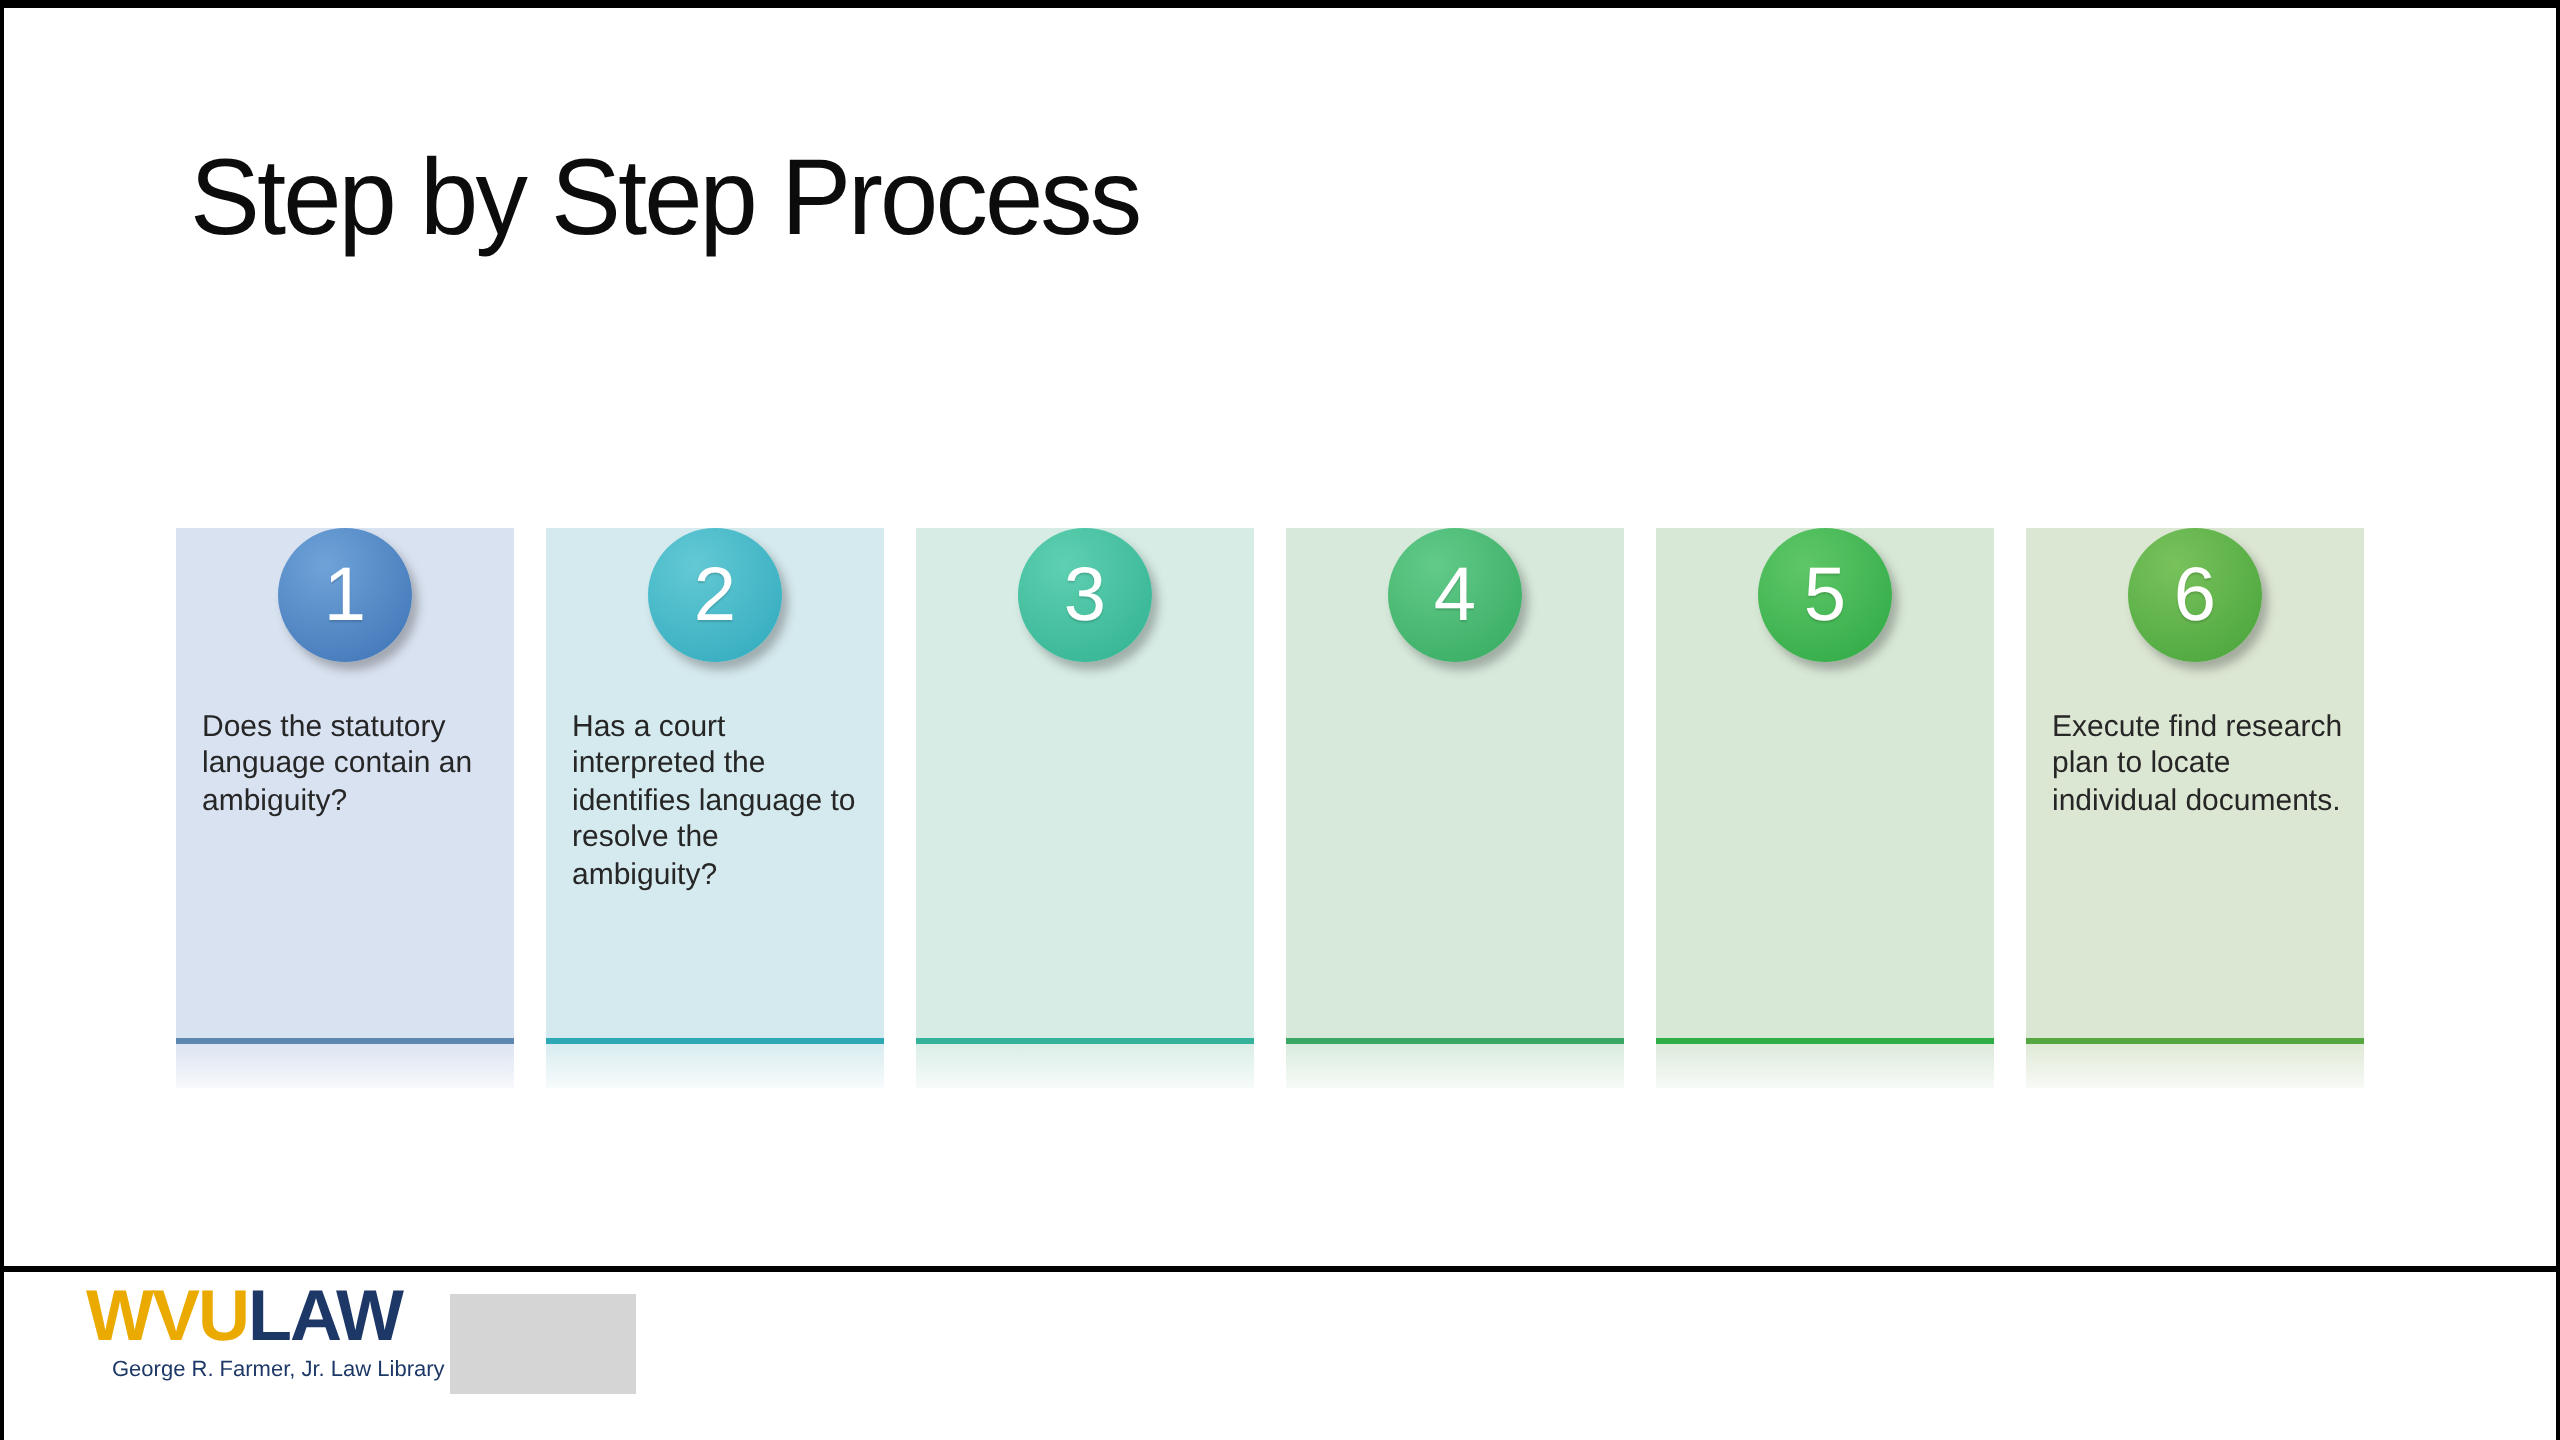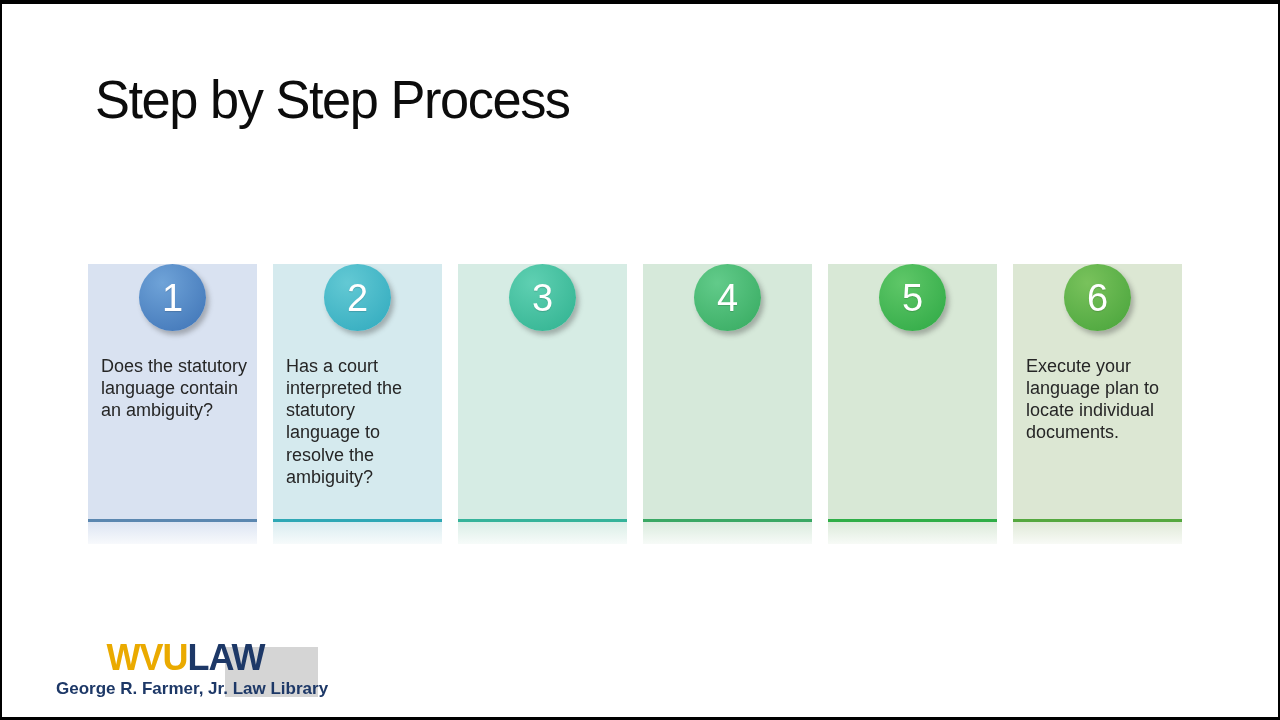--- a/index.html
+++ b/index.html
@@ -7,21 +7,21 @@
     padding: 0;
     width: 1280px;
     height: 720px;
     background: #ffffff;
     font-family: "Liberation Sans", sans-serif;
     overflow: hidden;
   }
   .slide {
     position: relative;
     width: 1280px;
-    height: 720px;
+    height: 636px;
     background: #ffffff;
   }
   
   .edge { position: absolute; background: #000; }
   .edge-top    { top: 0; left: 0; width: 1280px; height: 4px; }
   .edge-bottom { bottom: 0; left: 0; width: 1280px; height: 3px; }
   .edge-left   { top: 0; left: 0; width: 2px; height: 720px; }
   .edge-right  { top: 0; right: 0; width: 2px; height: 720px; }
 
   .title {
@@ -63,42 +63,41 @@
     box-shadow: 3px 4px 5px rgba(60,60,60,0.35);
   }
   .num {
     color: #ffffff;
     font-size: 38px;
     line-height: 1;
     text-shadow: 0 1px 1px rgba(0,0,0,0.15);
   }
   .card-text {
     margin: 24px 8px 0 13px;
-    font-size: 18px;
+    font-size: 15px;
     line-height: 1.23;
     color: #262626;
   }
   .card-text em { font-style: italic; }
   .accent {
     position: absolute;
     left: 0;
     bottom: 0;
     width: 100%;
     height: 3px;
   }
   .reflection {
     width: 169px;
     height: 22px;
   }
 
   .logo {
     position: absolute;
     left: 43px;
     top: 640px;
-    text-align: center;
   }
   .logo-gray {
     position: absolute;
     left: 182px;
     top: 7px;
     width: 93px;
     height: 50px;
     background: #d5d5d5;
     z-index: 0;
   }
@@ -107,22 +106,22 @@
     z-index: 1;
     font-size: 36px;
     font-weight: bold;
     letter-spacing: -1px;
     line-height: 1;
   }
   .logo-line2 {
     position: relative;
     z-index: 1;
     margin: 3px 0 0 13px;
-    font-size: 17px;
-    font-weight: bold;
+    font-size: 11px;
+    font-weight: normal;
     letter-spacing: 0px;
   }
 </style>
 </head>
 <body>
 
 <div class="slide">
   <div class="edge edge-top" style="background: rgb(0, 0, 0);"></div>
   <div class="edge edge-bottom" style="background: rgb(0, 0, 0);"></div>
   <div class="edge edge-left" style="background: rgb(0, 0, 0);"></div>
@@ -140,21 +139,21 @@
         <div class="accent" style="background: rgb(91, 135, 176);"></div>
       </div>
       <div class="reflection" style="background: linear-gradient(rgba(217, 226, 241, 0.9), rgba(217, 226, 241, 0.2));"></div>
     </div>
 
     <div class="card-wrap">
       <div class="card" style="background: rgb(213, 234, 238);">
         <div class="circle" style="background: radial-gradient(circle at 35% 28%, rgb(99, 201, 212), rgb(47, 169, 189));">
           <span class="num">2</span>
         </div>
-        <p class="card-text"><span>Has a court interpreted the statutory language to resolve the ambiguity?</span></p>
+        <p class="card-text"><span>Has a court interpreted the identifies language to resolve the ambiguity?</span></p>
         <div class="accent" style="background: rgb(47, 168, 181);"></div>
       </div>
       <div class="reflection" style="background: linear-gradient(rgba(213, 234, 238, 0.9), rgba(213, 234, 238, 0.2));"></div>
     </div>
 
     <div class="card-wrap">
       <div class="card" style="background: rgb(214, 236, 228);">
         <div class="circle" style="background: radial-gradient(circle at 35% 28%, rgb(95, 208, 178), rgb(47, 177, 143));">
           <span class="num">3</span>
         </div>
@@ -181,21 +180,21 @@
         <div class="accent" style="background: rgb(47, 174, 71);"></div>
       </div>
       <div class="reflection" style="background: linear-gradient(rgba(216, 232, 214, 0.9), rgba(216, 232, 214, 0.2));"></div>
     </div>
 
     <div class="card-wrap">
       <div class="card" style="background: rgb(220, 231, 211);">
         <div class="circle" style="background: radial-gradient(circle at 35% 28%, rgb(121, 194, 92), rgb(71, 163, 58));">
           <span class="num">6</span>
         </div>
-        <p class="card-text"><span>Execute your language plan to locate individual documents.</span></p>
+        <p class="card-text"><span>Execute find research plan to locate individual documents.</span></p>
         <div class="accent" style="background: rgb(85, 168, 63);"></div>
       </div>
       <div class="reflection" style="background: linear-gradient(rgba(220, 231, 211, 0.9), rgba(220, 231, 211, 0.2));"></div>
     </div>
   </div>
 
   <div class="logo">
     <div class="logo-gray" style="background: rgb(213, 213, 213);"></div>
     <div class="logo-line1"><span class="wvu" style="color: rgb(234, 170, 0);">WVU</span><span class="law" style="color: rgb(29, 56, 103);">LAW</span></div>
     <div class="logo-line2" style="color: rgb(29, 56, 103);">George R. Farmer, Jr. Law Library</div>

